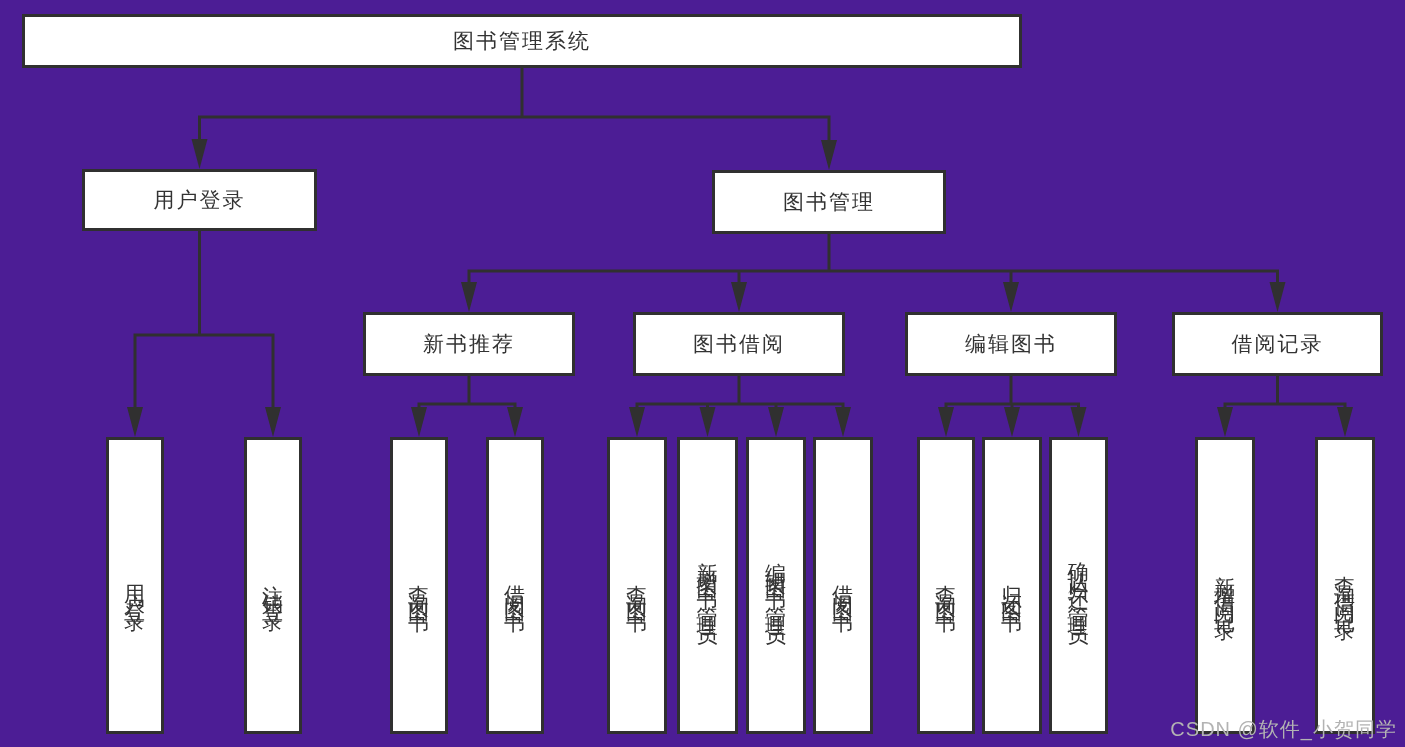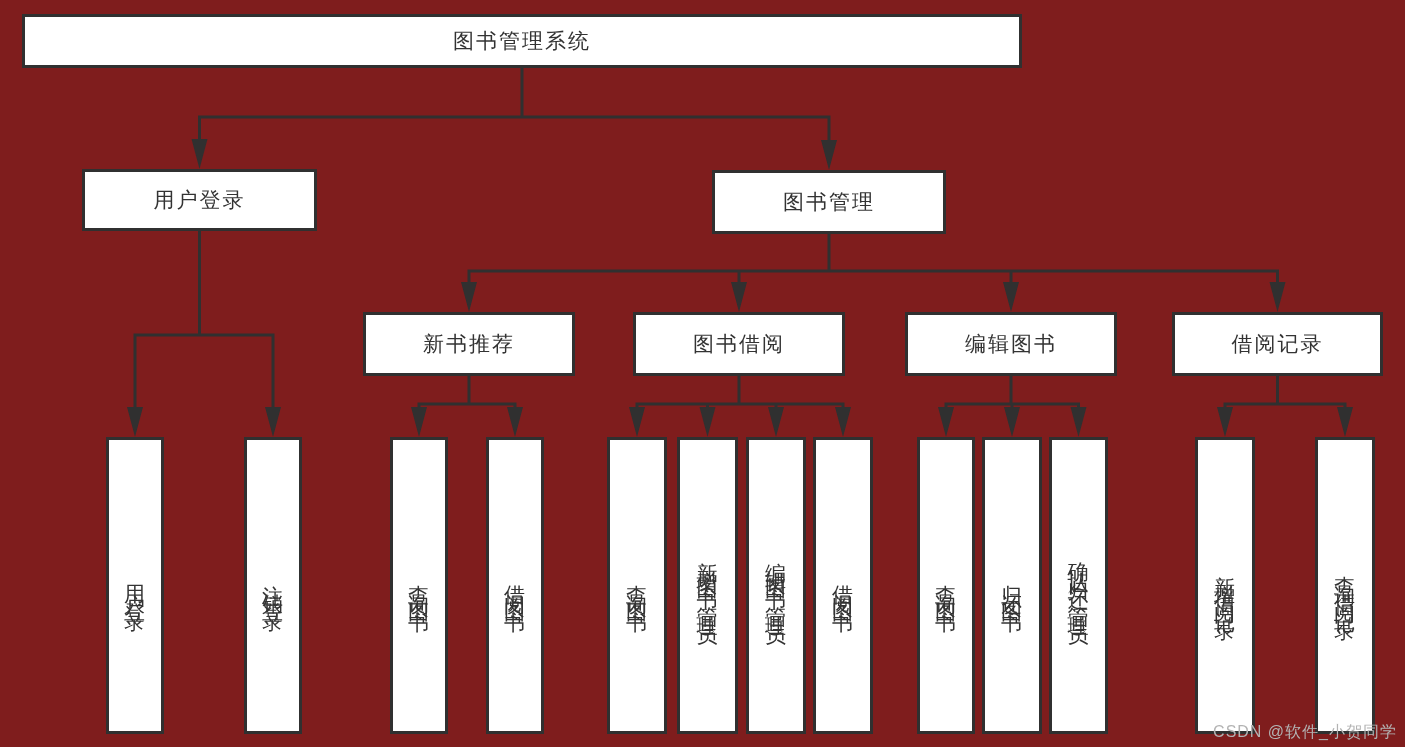--- a/index.html
+++ b/index.html
@@ -5,21 +5,21 @@
   html, body {
     margin: 0;
     padding: 0;
     background: #ffffff;
     font-family: "Liberation Sans", "DejaVu Sans", sans-serif;
   }
   #canvas {
     position: relative;
     width: 1405px;
     height: 747px;
-    background: #7f1d1d;
+    background: #4c1d95;
     overflow: hidden;
   }
   #edges {
     position: absolute;
     left: 0;
     top: 0;
     width: 1405px;
     height: 747px;
     pointer-events: none;
   }
@@ -44,21 +44,21 @@
     writing-mode: vertical-rl;
     text-orientation: mixed;
     letter-spacing: 9px;
     white-space: normal;
     line-height: 1;
   }
   #watermark {
     position: absolute;
     right: 8px;
     bottom: 4px;
-    font-size: 16px;
+    font-size: 20px;
     letter-spacing: 1px;
     user-select: none;
   }
 </style>
 </head>
 <body>
 
 <div id="canvas">
   <svg id="edges" xmlns="http://www.w3.org/2000/svg">
       <path d="M522 68 L522 117 M199.5 117 L829 117 M199.5 117 L199.5 145 M829 117 L829 146" fill="none" stroke="#303030" stroke-width="3" stroke-linecap="square"></path>

